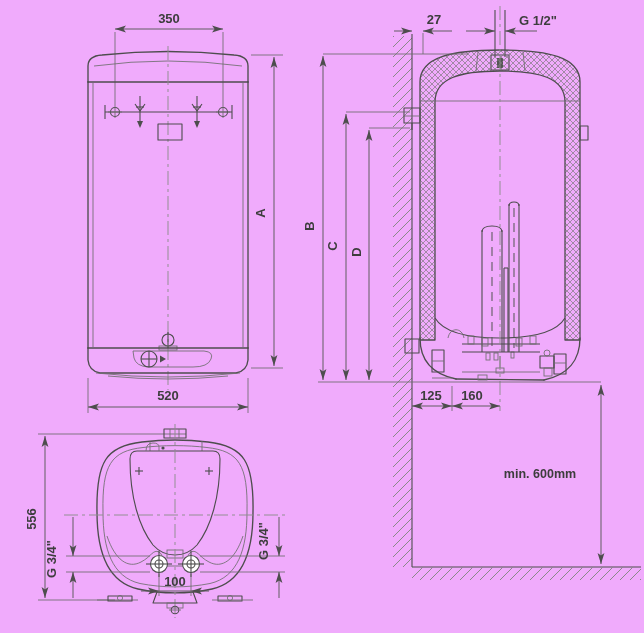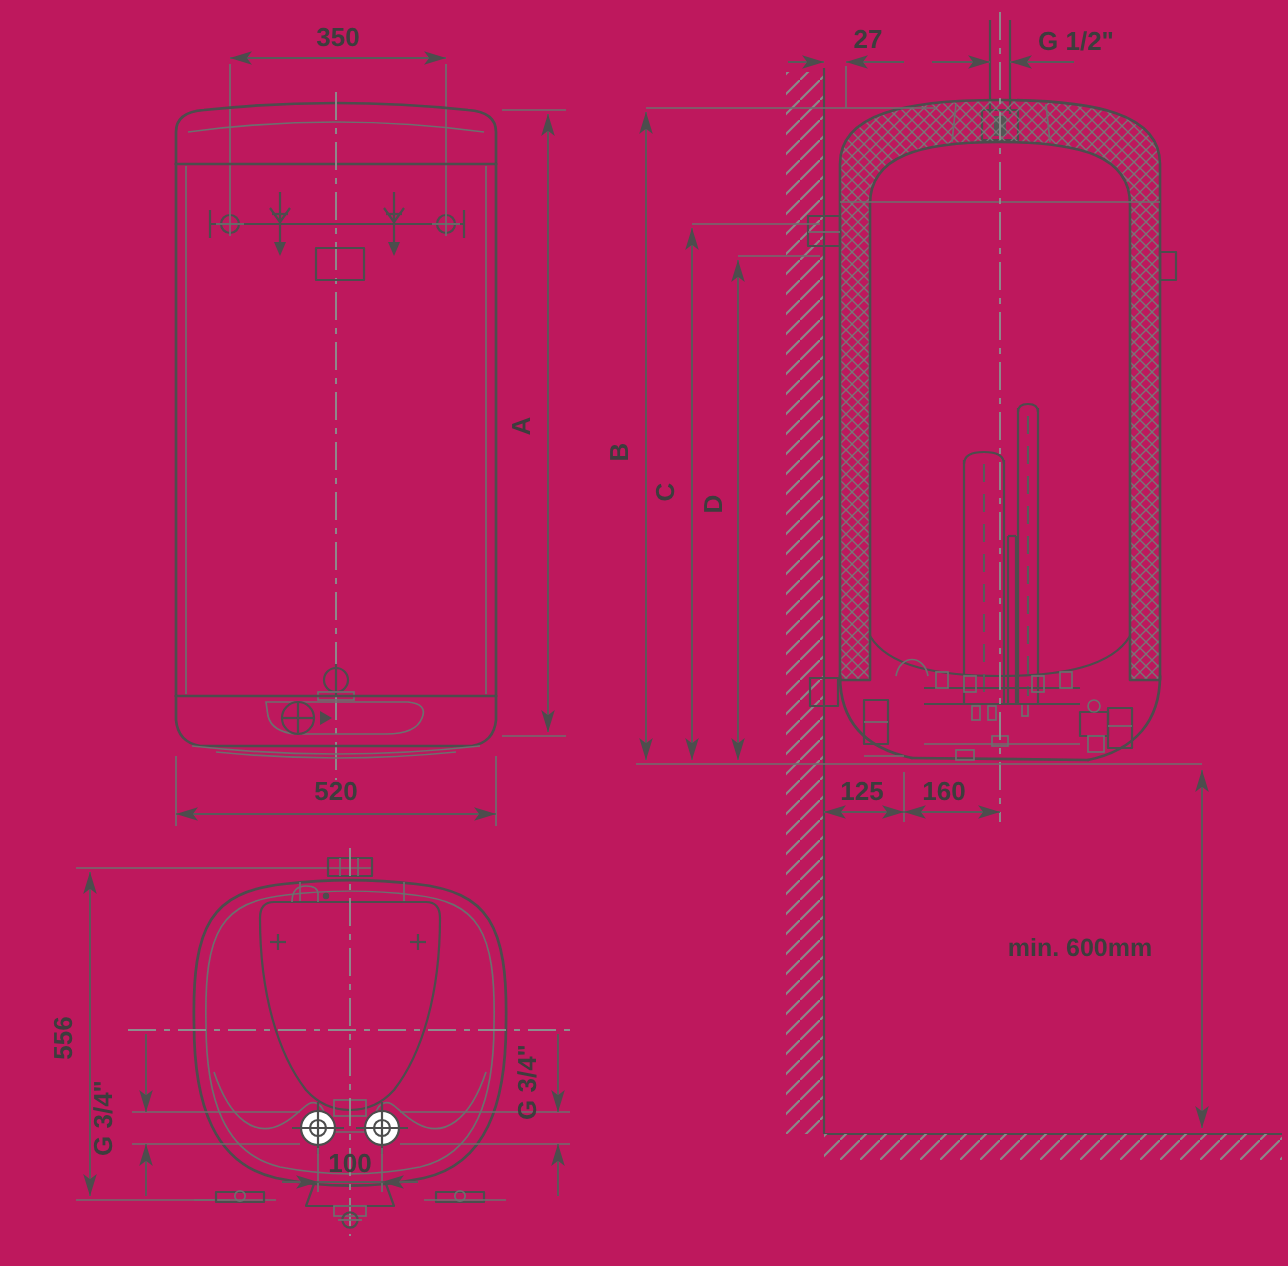--- a/index.html
+++ b/index.html
@@ -1,16 +1,16 @@
 <!DOCTYPE html>
 <html><head>
 <meta charset="utf-8">
 <style>
   html,body{margin:0;padding:0;background:#f4f4f4;}
-  .stage{width:644px;height:633px;background:#be185d;position:relative;overflow:hidden;}
+  .stage{width:644px;height:633px;background:#f0abfc;position:relative;overflow:hidden;}
   svg{display:block;}
   text{font-family:"Liberation Sans","DejaVu Sans",sans-serif;font-weight:700;font-size:13px;fill:#3d3d3d;}
   .t-sm{font-size:12.5px;}
   .ln{stroke:#4d4d4d;stroke-width:1.35;fill:none;stroke-linejoin:round;stroke-linecap:round;}
   .ln2{stroke:#4d4d4d;stroke-width:1.1;fill:none;stroke-linejoin:round;}
   .tn{stroke:#6e6e6e;stroke-width:0.85;fill:none;}
   .dm{stroke:#5a5a5a;stroke-width:0.95;fill:none;}
   .cl{stroke:#8d8d8d;stroke-width:0.95;fill:none;stroke-dasharray:14 4 3 4;}
   .tb{stroke:#5a5a5a;stroke-width:1.05;fill:none;stroke-dasharray:9 6;}
   .wh{fill:#ffffff;}

